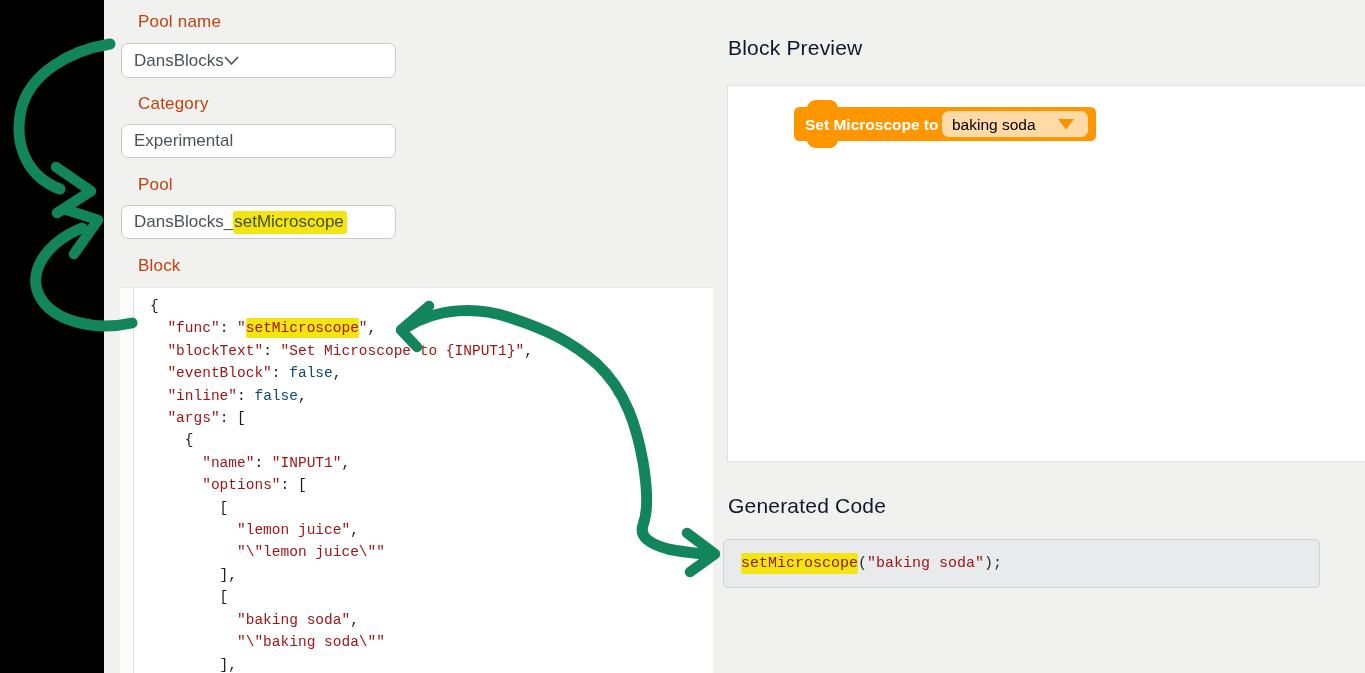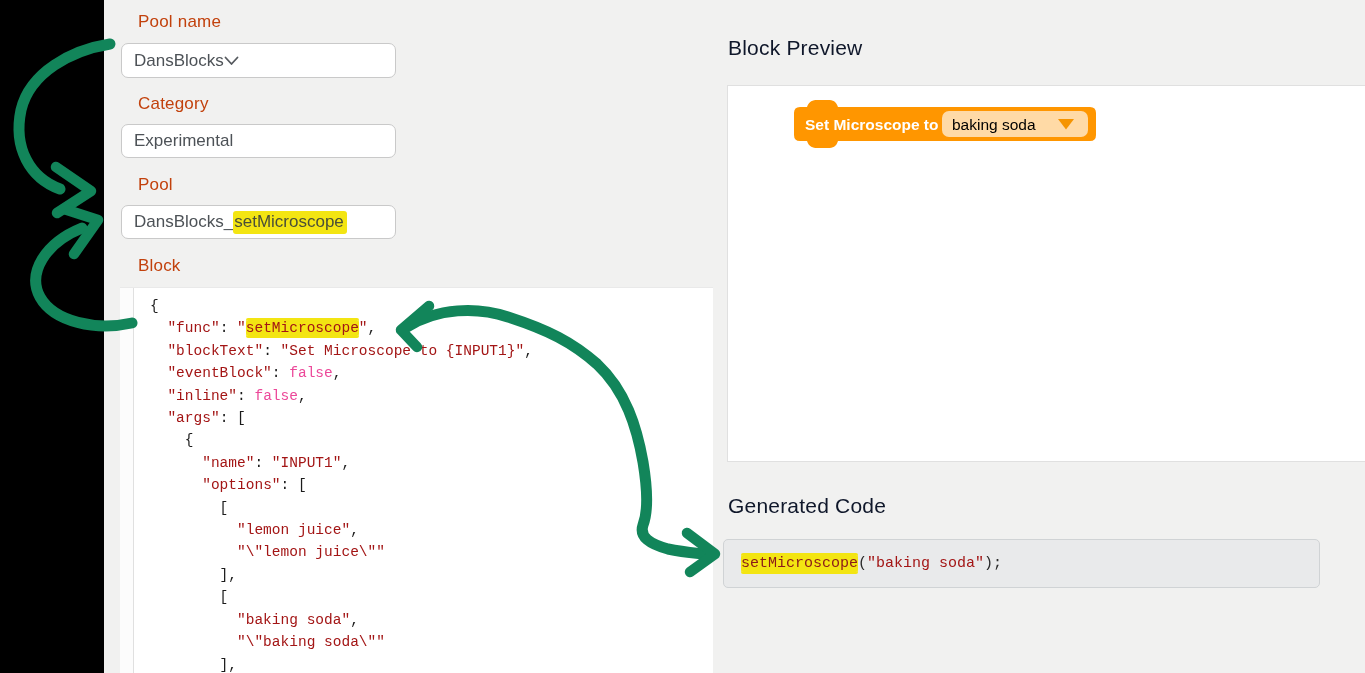--- a/index.html
+++ b/index.html
@@ -47,21 +47,21 @@
   .code {
     position:absolute; left:15px; top:7px; right:0; bottom:0;
     padding-left:15px;
     font-family:"Liberation Mono", monospace;
     font-size:14.5px; line-height:22.4px;
   }
   .code-line { white-space:pre; }
   .tok-p { color:#1b1b1b; }
   .tok-k { color:#a31515; }
   .tok-s { color:#a31515; }
-  .tok-b { color:#ec4899; }
+  .tok-b { color:#0c4a6e; }
   .tok-h { color:#a31515; background:var(--hl); border-radius:2px;
            box-shadow:0 -2px 0 var(--hl), 0 2px 0 var(--hl); }
   .right-heading {
     position:absolute; left:728px;
     font-size:21px; font-weight:500; color:#0f172a; letter-spacing:.2px;
   }
   .heading-preview { top:36px; }
   .heading-generated { top:487px;margin-top:7px; }
   .preview-panel {
     position:absolute; left:727px; top:85px; width:664px; height:377px;

